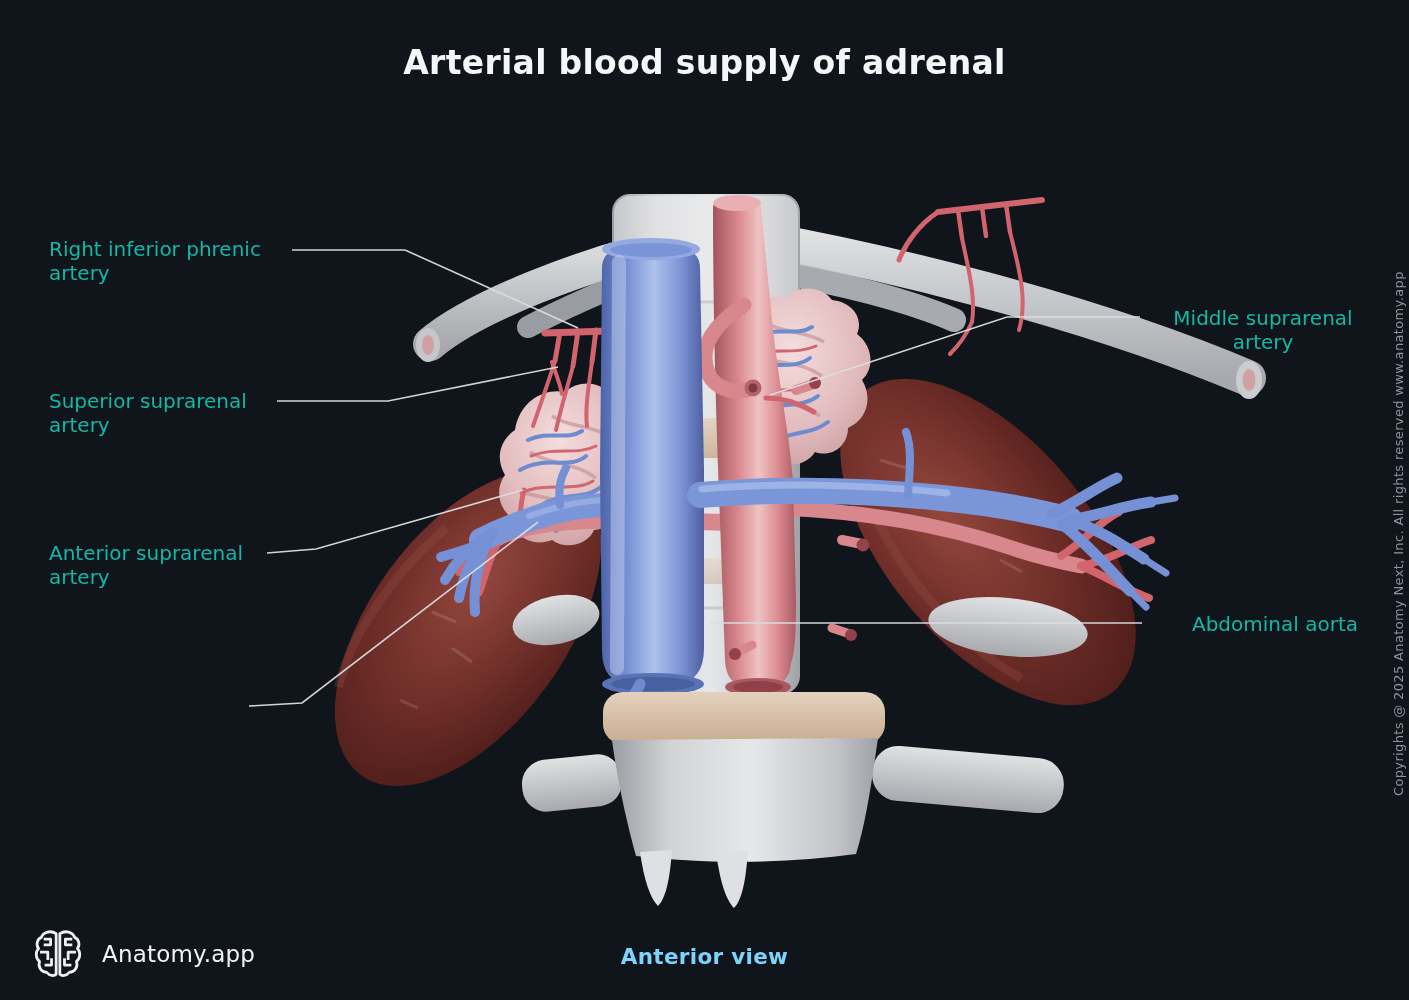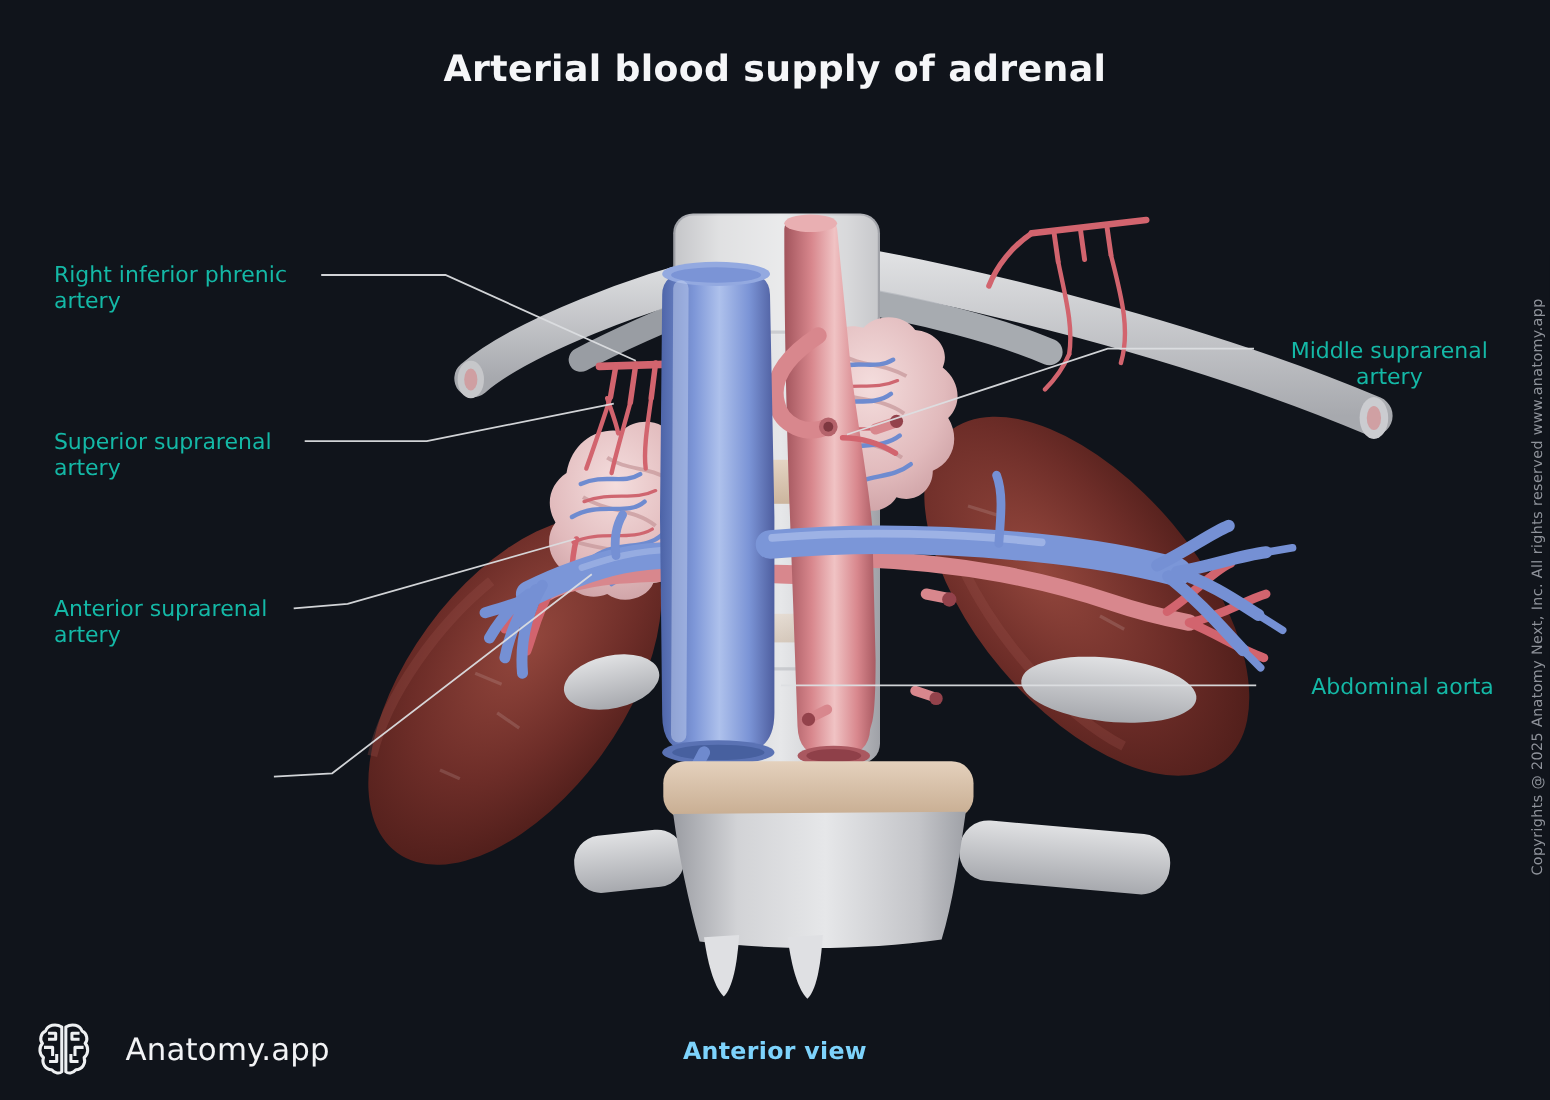--- a/index.html
+++ b/index.html
@@ -11,22 +11,22 @@
     position:absolute;left:0;right:0;top:40px;text-align:center;
     color:#f5f6f8;font-size:33px;font-weight:700;line-height:1.42;letter-spacing:.3px;
   }
   .anno{
     position:absolute;color:#14b8a6;font-size:20px;font-weight:500;line-height:1.22;
   }
   .anno.left{width:252px;text-align:left;}
   .anno.right{width:230px;text-align:center;}
   .leader{position:absolute;left:0;top:0;pointer-events:none;}
   .brand-row{
-    position:absolute;left:34px;top:928px;display:flex;align-items:center;gap:32px;
-    color:#f2f3f5;font-size:28px;font-weight:500;letter-spacing:.2px;
+    position:absolute;left:34px;top:928px;display:flex;align-items:center;gap:20px;
+    color:#f2f3f5;font-size:23px;font-weight:500;letter-spacing:.2px;
   }
   .view-caption{
     position:absolute;left:0;right:0;top:944px;text-align:center;
     color:#7dd3fc;font-size:21.5px;font-weight:700;letter-spacing:.3px;
   }
   .copyright{
     position:absolute;right:3px;top:248px;height:548px;
     writing-mode:vertical-rl;transform:rotate(180deg);
     color:#8f939b;font-size:13px;letter-spacing:.35px;white-space:nowrap;
   }

